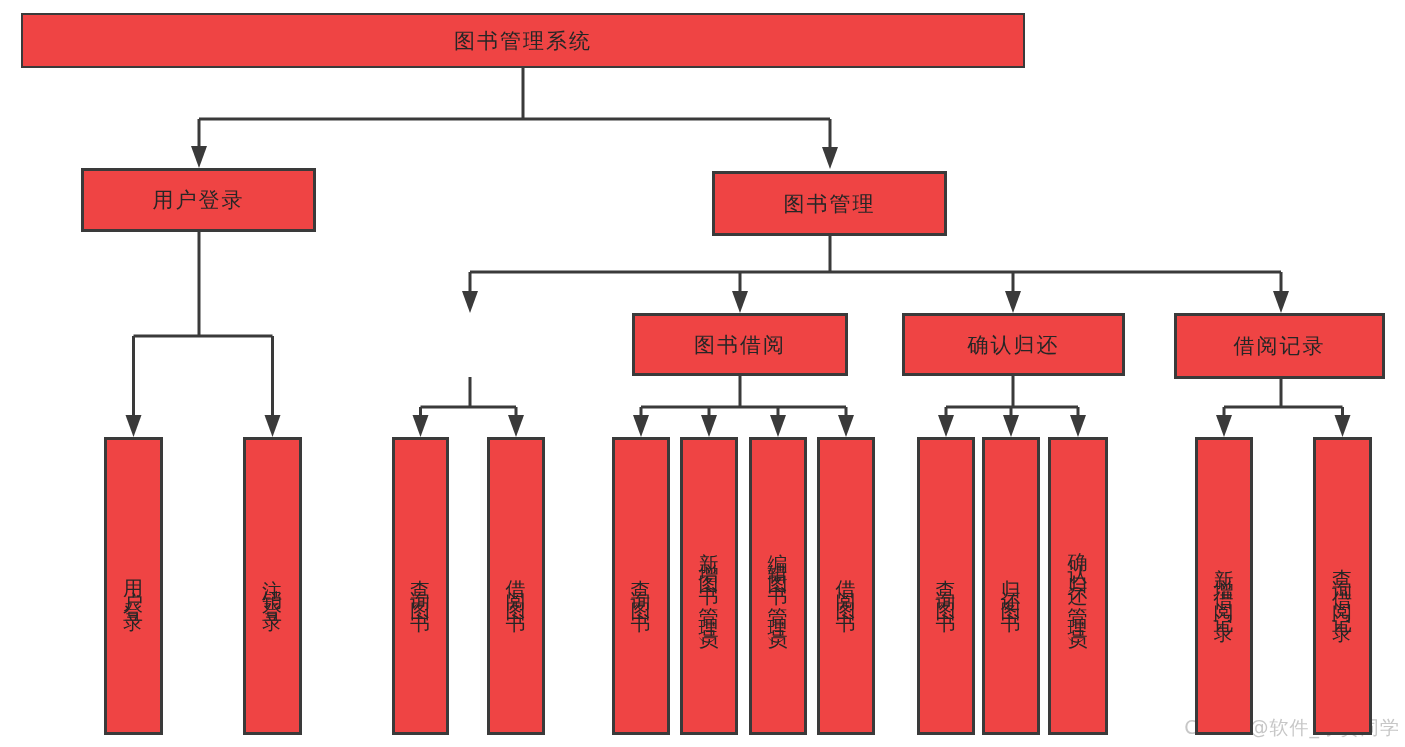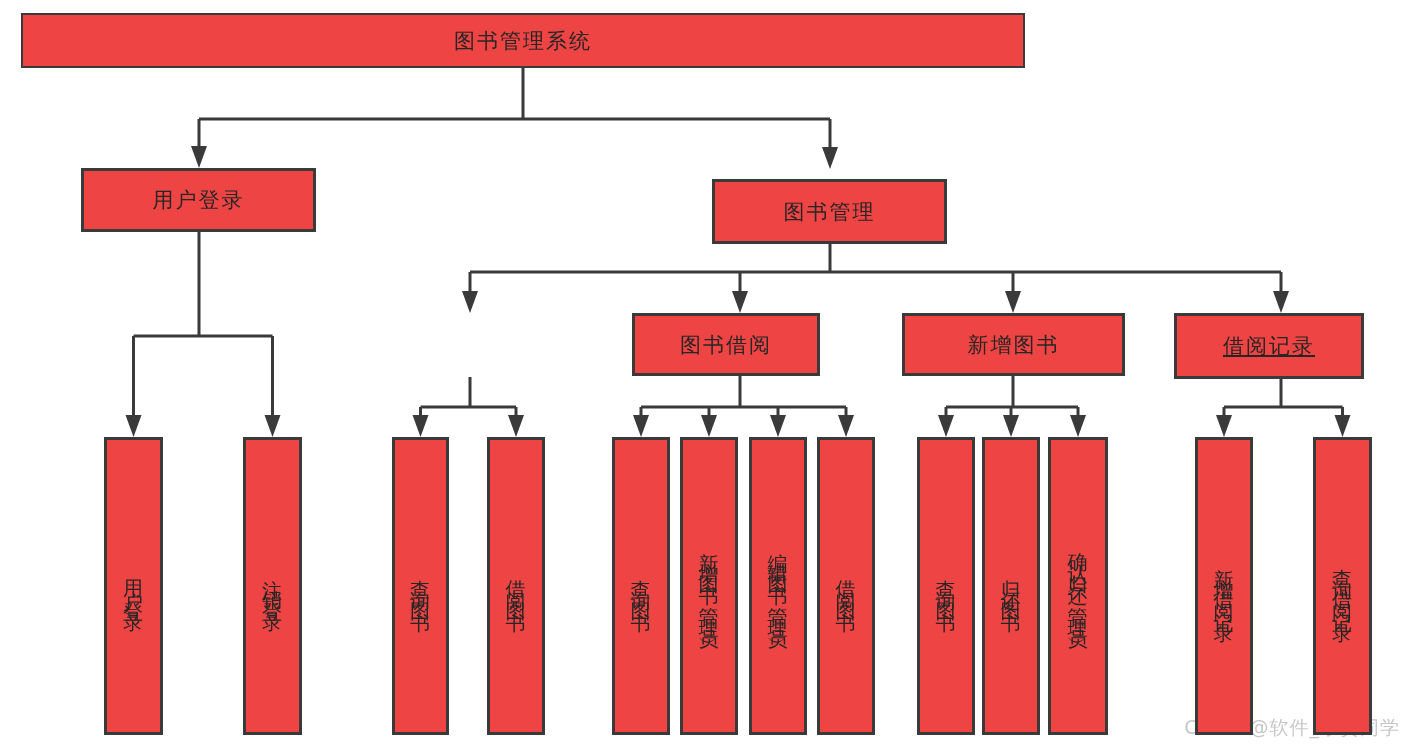--- a/index.html
+++ b/index.html
@@ -112,30 +112,30 @@
         <polygon points="1334.5,415 1350.5,415 1342.5,437" class="arrow"></polygon>
       </g>
     </svg>
   <div id="watermark">CSDN @软件_小贺同学</div>
 <div class="node horiz root" style="left: 21px; top: 13px; width: 1004px; height: 55px;">
       <span class="node-label">图书管理系统</span>
     </div>
     <div class="node horiz" style="left: 81px; top: 168px; width: 235px; height: 64px;">
       <span class="node-label">用户登录</span>
     </div>
-    <div class="node horiz" style="left: 712px; top: 179px; width: 235px; height: 65px;">
+    <div class="node horiz" style="left: 712px; top: 171px; width: 235px; height: 65px;">
       <span class="node-label">图书管理</span>
     </div>
-    <div class="node horiz" style="left: 632px; top: 313px; width: 188px; height: 63px;">
+    <div class="node horiz" style="left: 632px; top: 313px; width: 216px; height: 63px;">
       <span class="node-label">图书借阅</span>
     </div>
     <div class="node horiz" style="left: 902px; top: 313px; width: 223px; height: 63px;">
-      <span class="node-label">新增图书</span>
+      <span class="node-label">确认归还</span>
     </div>
-    <div class="node horiz" style="left: 1174px; top: 313px; width: 190px; height: 66px; text-decoration: underline;">
+    <div class="node horiz" style="left: 1174px; top: 313px; width: 211px; height: 66px;">
       <span class="node-label">借阅记录</span>
     </div>
     <div class="node vert" style="left: 104px; top: 437px; width: 59px; height: 298px;">
       <span class="node-label">用户登录</span>
     </div>
     <div class="node vert" style="left: 243px; top: 437px; width: 59px; height: 298px;">
       <span class="node-label">注销登录</span>
     </div>
     <div class="node vert" style="left: 392px; top: 437px; width: 57px; height: 298px;">
       <span class="node-label">查询图书</span>

